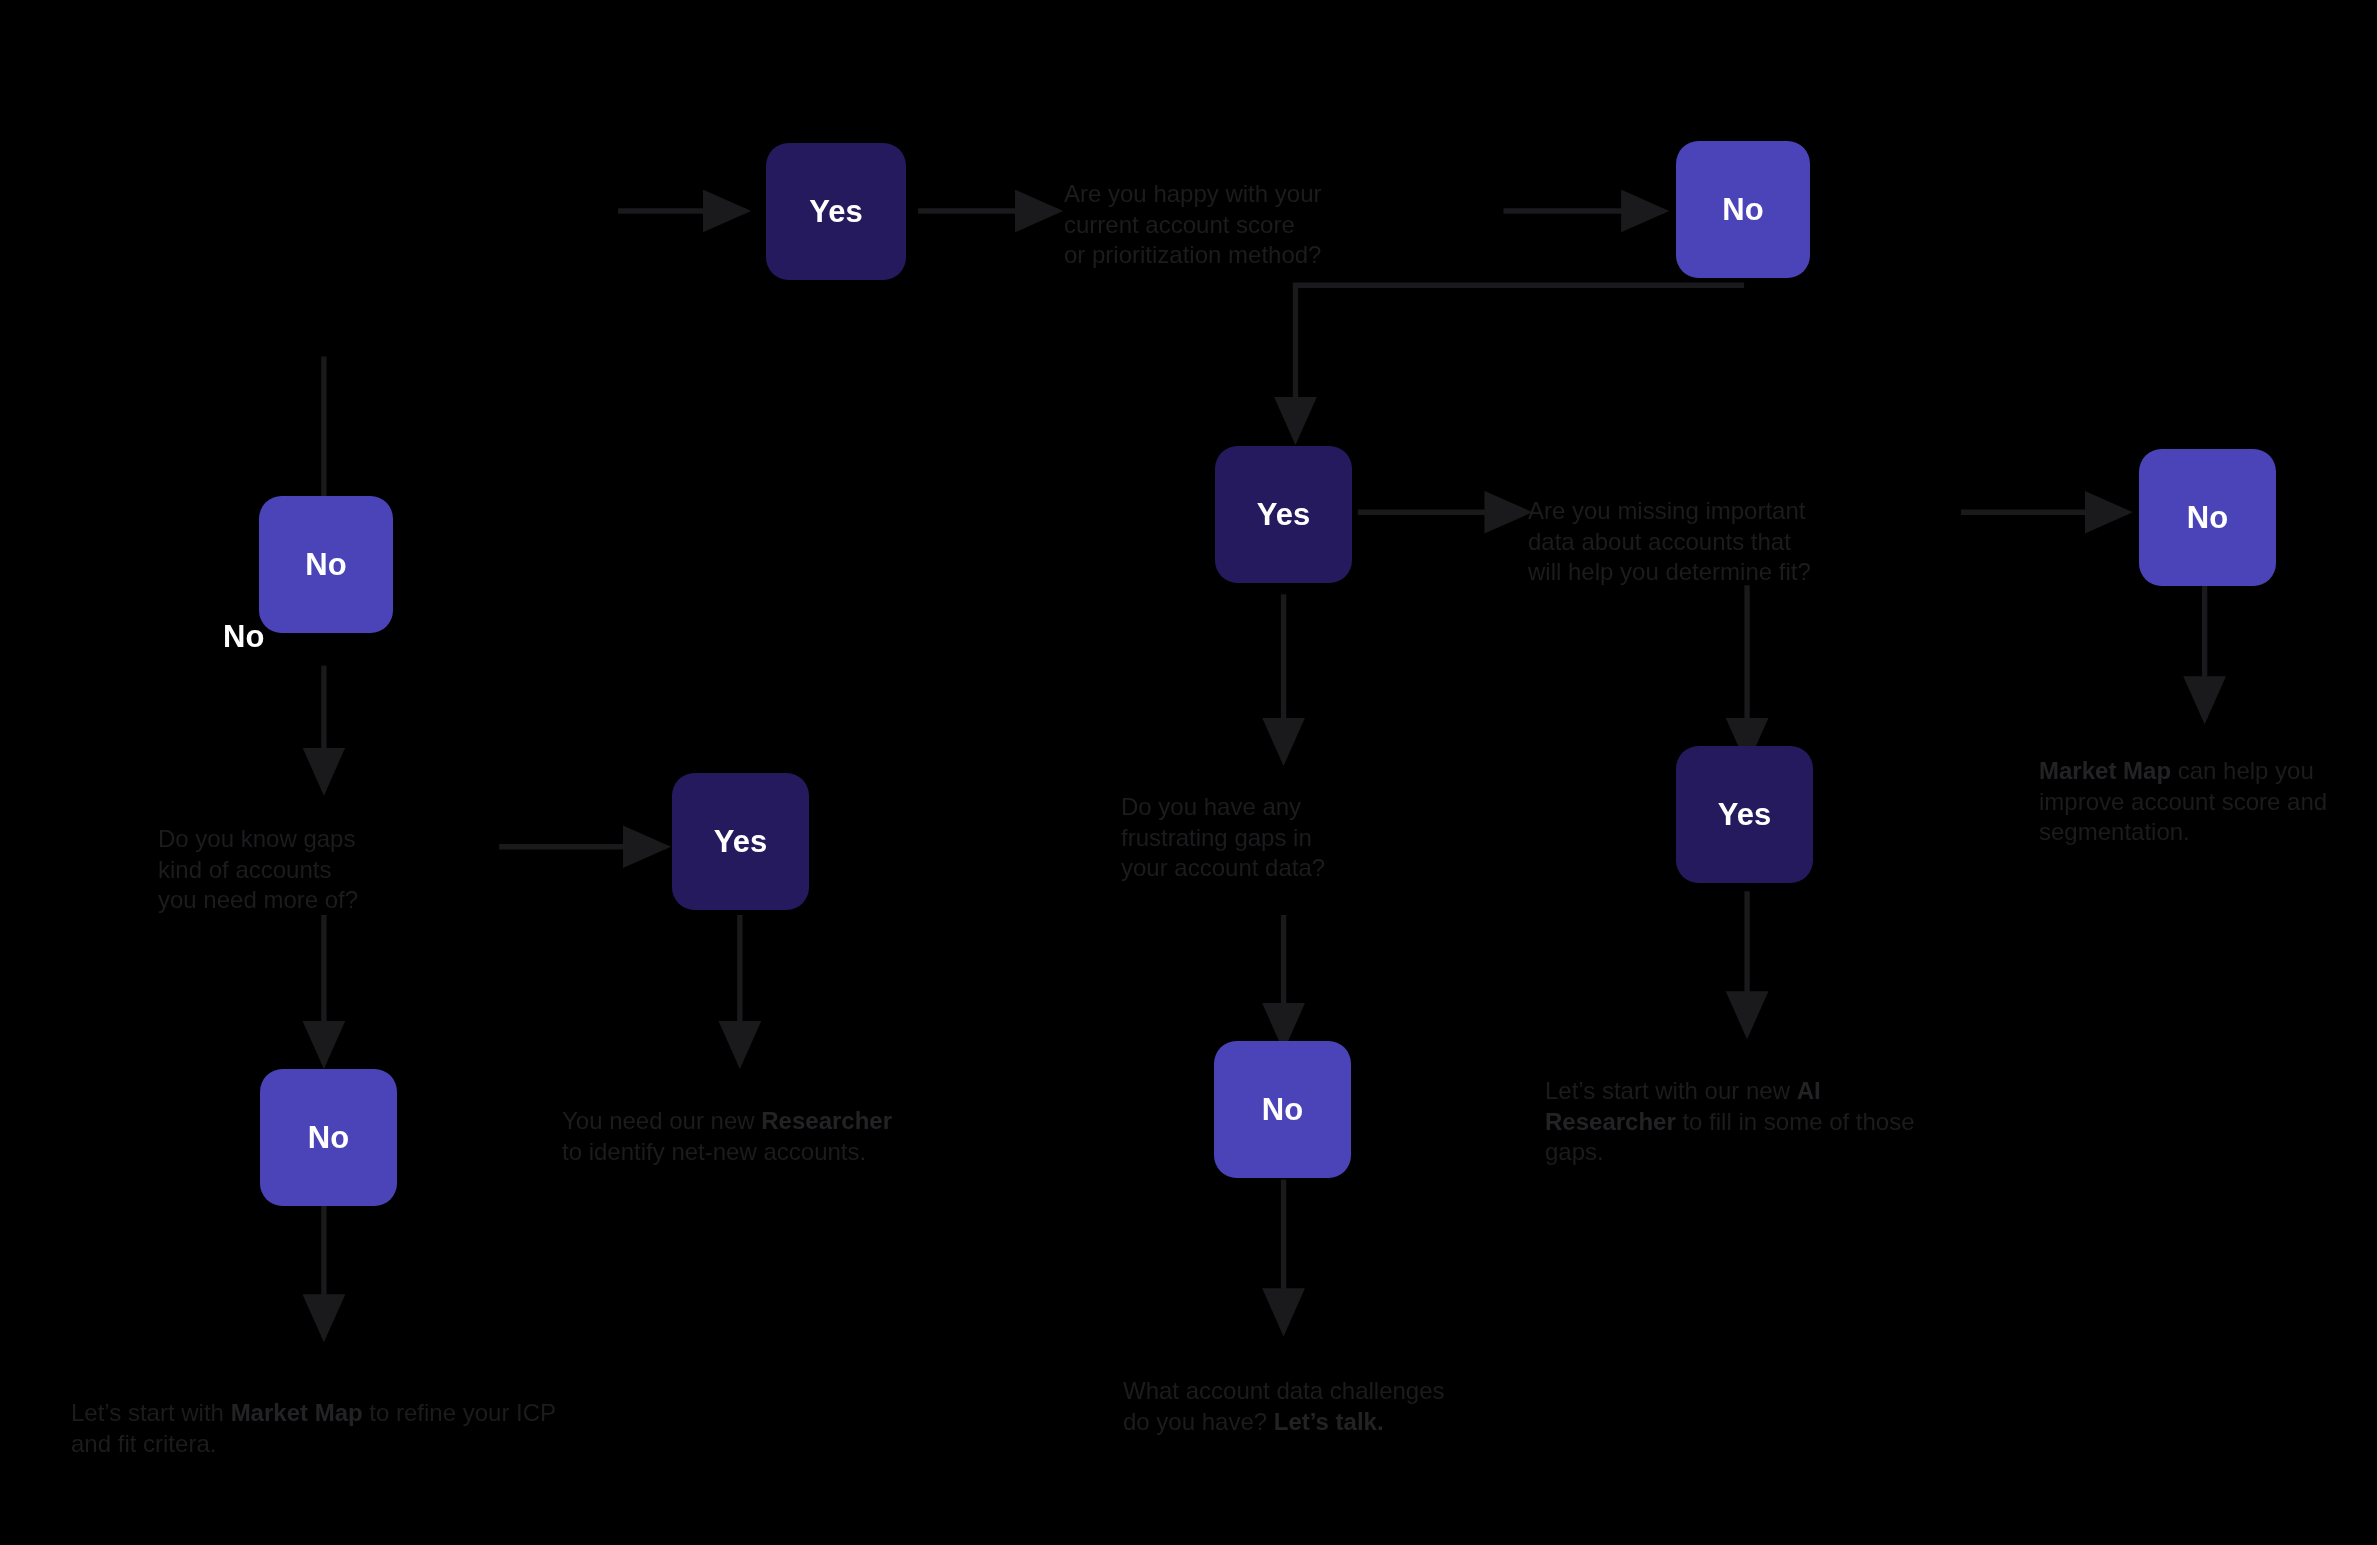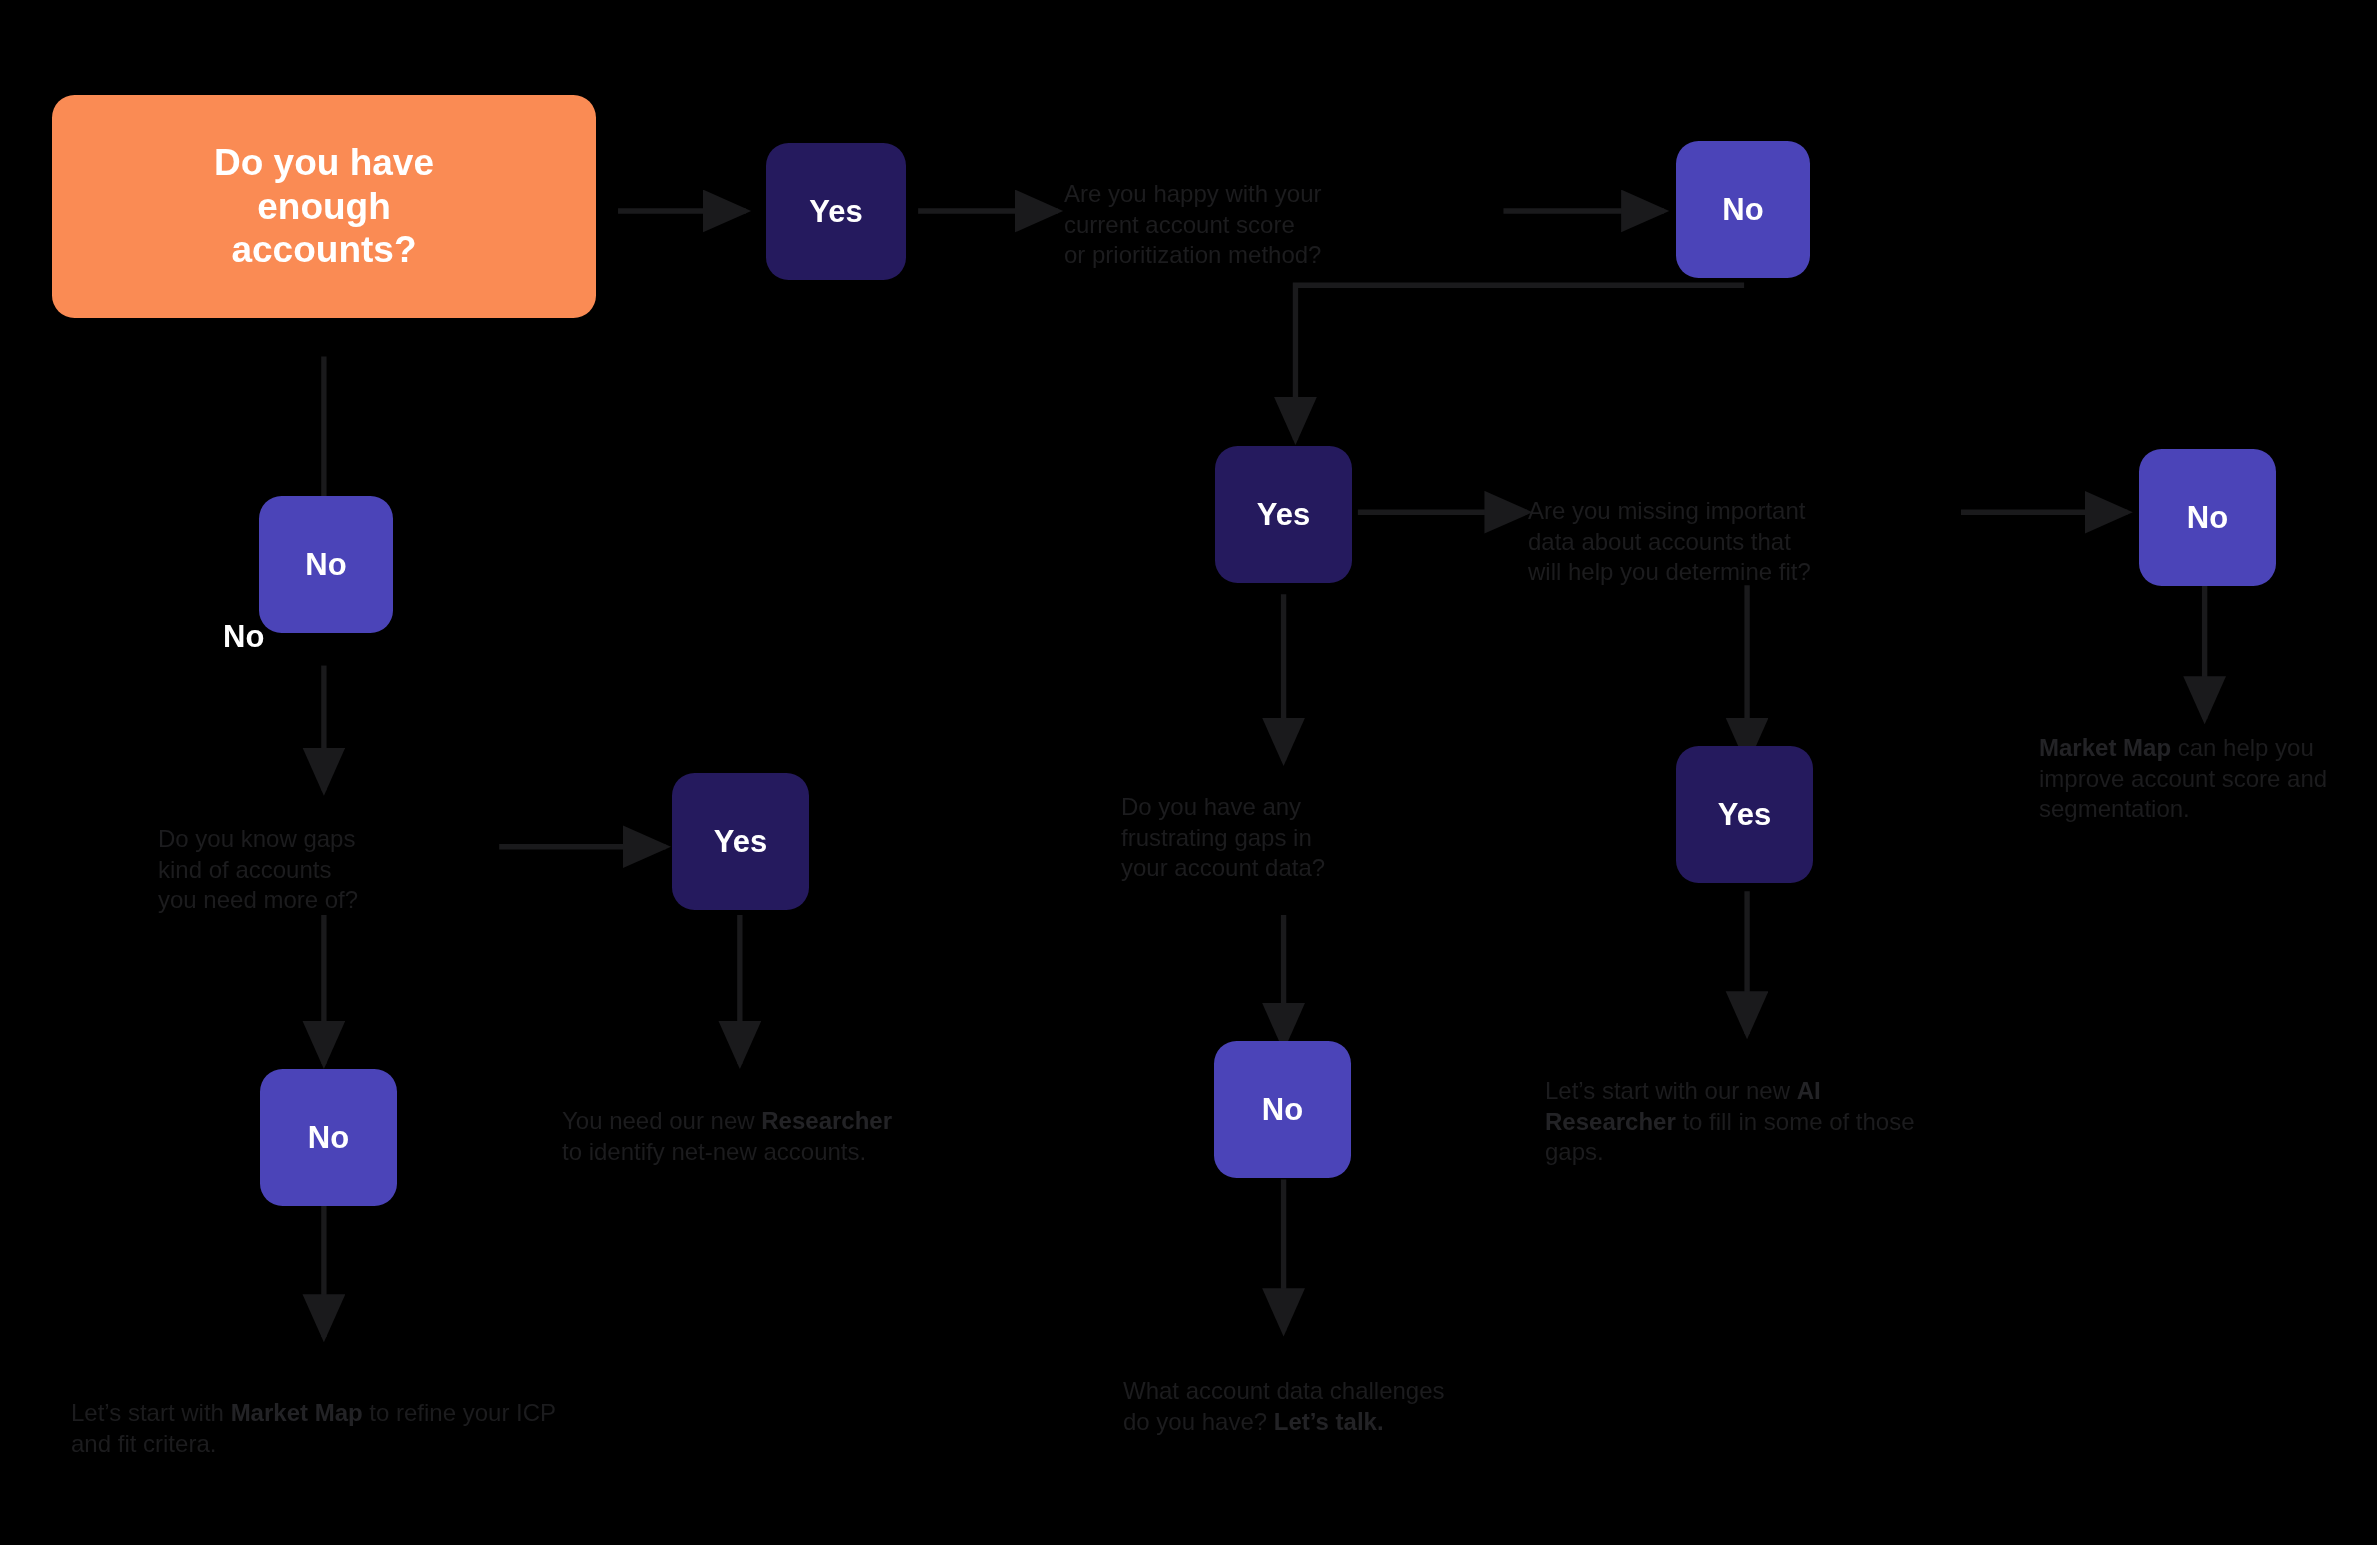--- a/index.html
+++ b/index.html
@@ -124,27 +124,20 @@
       <path d="M2940,1500 L2940,1740" stroke="#1A1A1C" stroke-width="9" fill="none" marker-end="url(#ah)"></path>
 
       <path d="M2160,1000 L2160,1280" stroke="#1A1A1C" stroke-width="9" fill="none" marker-end="url(#ah)"></path>
 
       <path d="M2160,1540 L2160,1760" stroke="#1A1A1C" stroke-width="9" fill="none" marker-end="url(#ah)"></path>
 
       <path d="M2160,1985 L2160,2240" stroke="#1A1A1C" stroke-width="9" fill="none" marker-end="url(#ah)"></path>
     </svg>
   </div>
 
-  <div class="node start-node" style="left:52px;top:95px;width:544px;height:223px;">
-    <div>
-      <div>Do you have</div>
-      <div>enough</div>
-      <div>accounts?</div>
-    </div>
-  </div>
 
   <div class="node chip-yes" style="left:766px;top:143px;width:140px;height:137px;">
     <span>Yes</span>
   </div>
 
   <div class="node chip-no" style="left:1676px;top:141px;width:134px;height:137px;">
     <span>No</span>
   </div>
 
   <div class="node chip-no" style="left:259px;top:496px;width:134px;height:137px;">
@@ -194,21 +187,21 @@
     <div>kind of accounts</div>
     <div>you need more of?</div>
   </div>
 
   <div class="prose" style="left:1121px;top:756px;width:333px;">
     <div>Do you have any</div>
     <div>frustrating gaps in</div>
     <div>your account data?</div>
   </div>
 
-  <div class="prose" style="left:2039px;top:697px;width:333px;">
+  <div class="prose" style="left:2039px;top:720px;width:333px;">
     <b>Market Map</b><span> can help you improve account score and segmentation.</span>
   </div>
 
   <div class="prose" style="left:562px;top:1070px;width:345px;">
     <span>You need our new </span><b>Researcher</b><span> to identify net-new accounts.</span>
   </div>
 
   <div class="prose" style="left:1545px;top:1040px;width:404px;">
     <span>Let’s start with our new </span><b>AI Researcher</b><span> to fill in some of those gaps.</span>
   </div>

